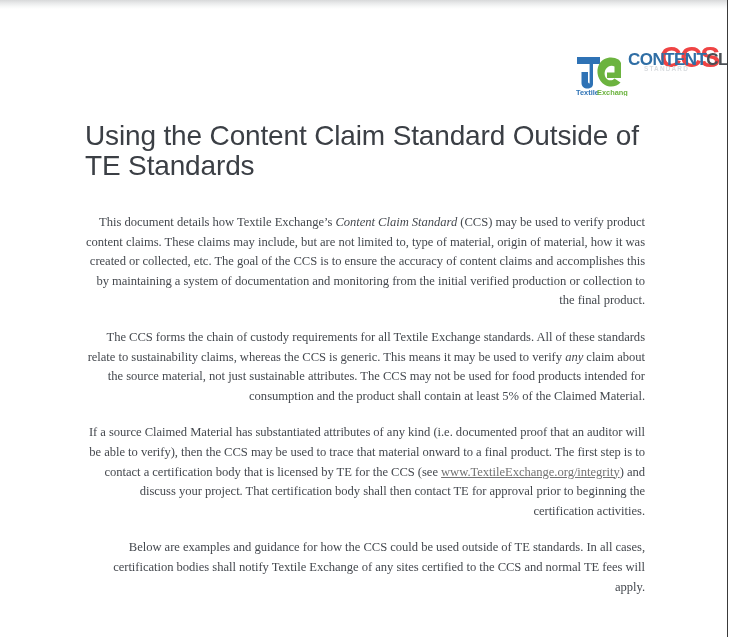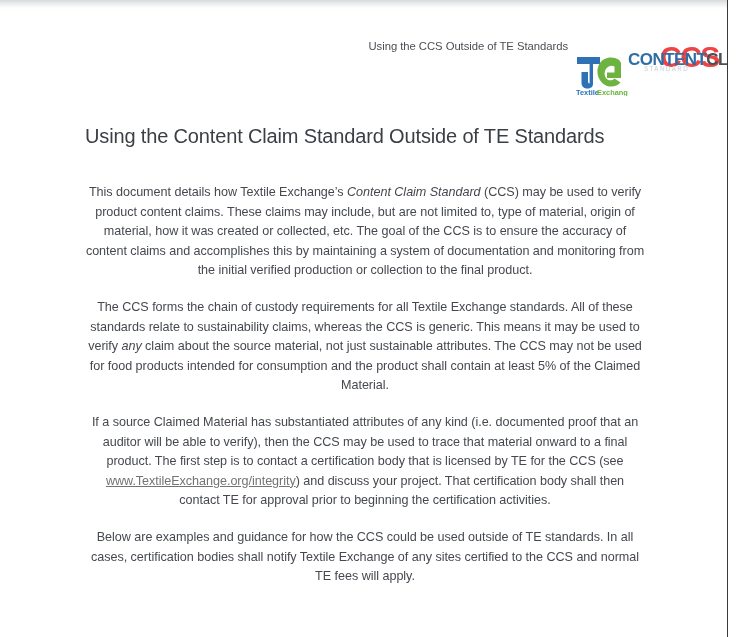--- a/index.html
+++ b/index.html
@@ -138,52 +138,52 @@
 
   
   .content {
     position: absolute;
     left: 85px;
     top: 112px;
     width: 560px;
   }
   h1.doc-title {
     margin: 0 0 32px 0;
-    font-size: 20px;
+    font-size: 28px;
     font-weight: normal;
     color: #3b3f45;
     letter-spacing: -0.15px;
     line-height: 30px;
   }
   p.body-para {
     margin: 0 0 17px 0;
     font-size: 12.6px;
     line-height: 19.6px;
     color: #45494f;
     letter-spacing: -0.04px;
-    text-align: center;
+    text-align: right;
+    font-family: Liberation Serif, serif;
   }
   p.body-para:last-child { margin-bottom: 0; }
   .ital { font-style: italic; }
   a.doclink {
     color: #737373;
     text-decoration: underline;
   }
 </style>
 </head>
 <body>
 
 <div class="viewer">
 
   <div class="page">
 
     <div class="doc-header">
 
       <div class="header-text">
-        <span class="header-line1">Using the CCS Outside of TE Standards</span>
       </div>
 
       <div class="logo-lockup">
 
         <div class="te-mark">
           <svg width="54" height="42" viewBox="0 0 54 42" xmlns="http://www.w3.org/2000/svg">
             <path d="M3 3 L26 3 L26 10 L19 10 L19 30 C19 33 16.5 34.5 13.5 34.5 C10 34.5 7.5 32.5 7.5 29 L7.5 18 L14 18 L14 27.5 C14 28.8 14.7 29.4 15.6 29.4 L15.6 10 L3 10 Z" fill="#2e72b5"></path>
             <path d="M44.5 5.5 C38 1.5 28.5 3.5 25 10.5 C21.5 17.5 24 27 31 31 C36.5 34 43 32.5 46.5 28.5 L40.5 24.5 C38.8 26.5 35.8 27 33.5 25.5 C30.5 23.5 29.8 19 31.6 15.6 C33.4 12.2 37.3 10.8 40.5 12.4 L40.5 18.5 L33 18.5 L33 24 L47 24 L47 9 C46.4 7.6 45.6 6.3 44.5 5.5 Z" fill="#6cb33f"></path>
             <text x="2" y="41" font-family="Liberation Sans, sans-serif" font-size="7.4" font-weight="bold" fill="#2e72b5">Textile</text>
             <text x="23" y="41" font-family="Liberation Sans, sans-serif" font-size="7.4" font-weight="bold" fill="#6cb33f">Exchange</text>

